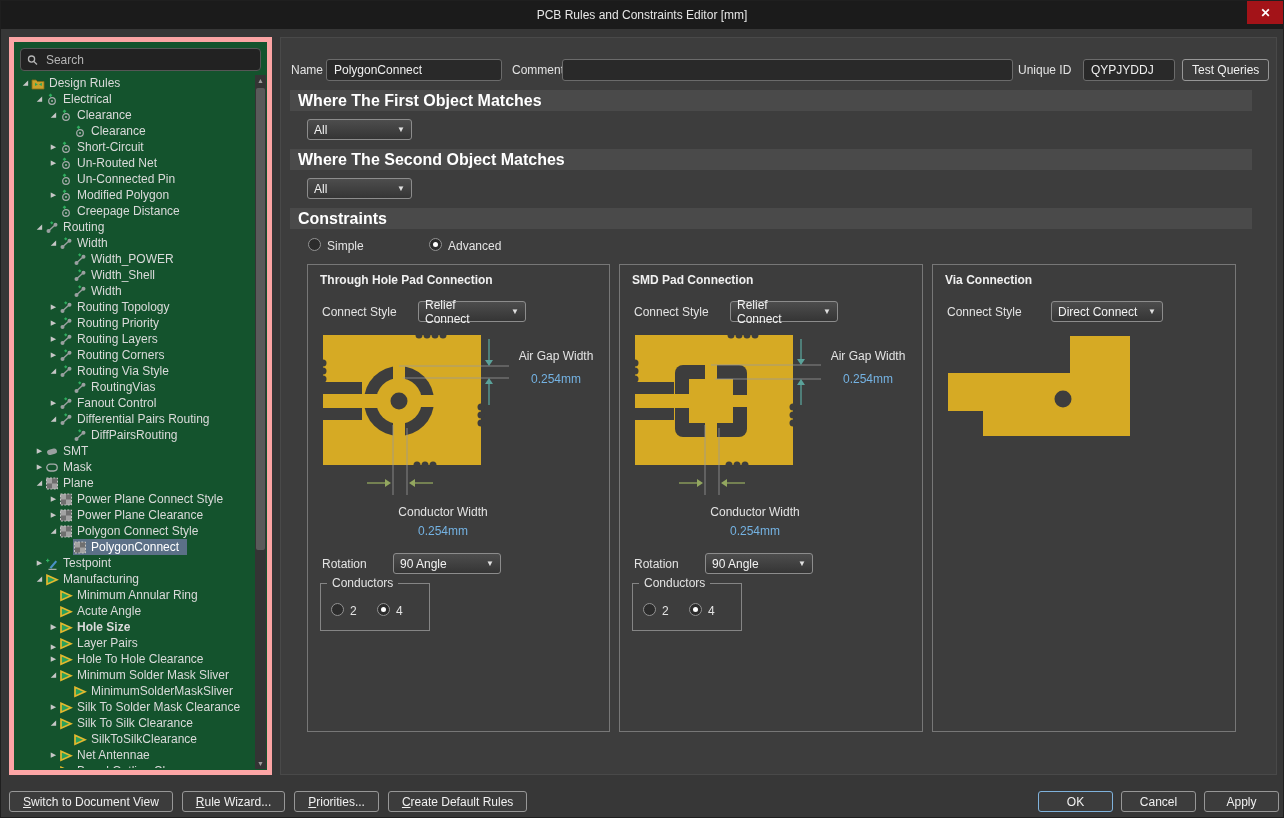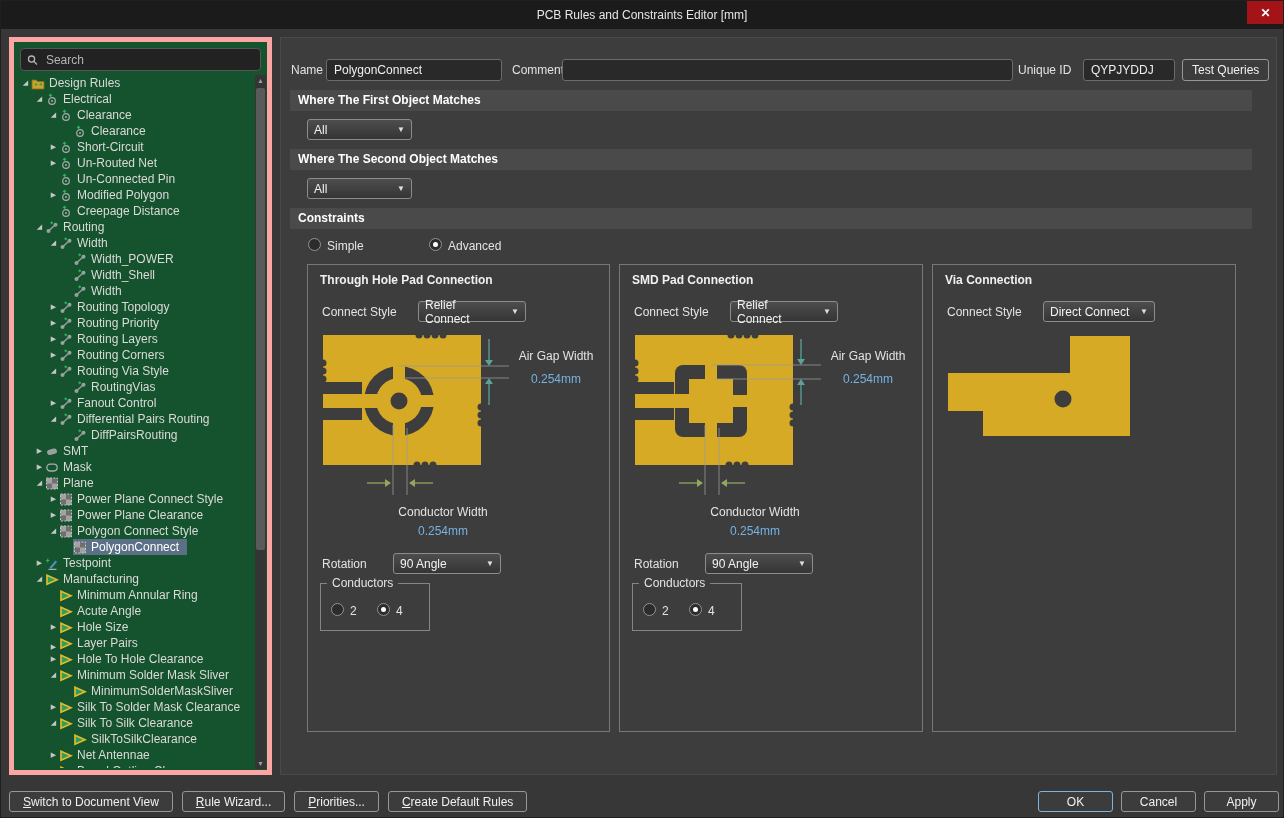--- a/index.html
+++ b/index.html
@@ -28,21 +28,21 @@
   .vscroll .sarrow{position:absolute;left:0;width:11px;height:11px;font-size:7px;color:#9d9d9d;
     display:flex;align-items:center;justify-content:center;}
   .vscroll .thumb{position:absolute;left:1px;width:9px;top:13px;height:462px;background:#5a5a5a;border-radius:2px;}
   
   .main{position:absolute;left:279px;top:36px;width:997px;height:738px;background:#3d3d3d;
     border:1px solid #494949;box-sizing:border-box;}
   .lbl{position:absolute;font-size:12px;color:#e3e3e3;}
   .field{position:absolute;background:#292929;border:1px solid #6b6b6b;border-radius:3px;color:#efefef;
     font-size:12px;padding:0 7px;box-sizing:border-box;height:22px;font-family:"Liberation Sans",sans-serif;outline:none;}
   .sec-header{position:absolute;left:9px;width:962px;height:21px;background:#4a4a4a;color:#fff;
-    font-weight:bold;font-size:12px;line-height:21px;padding-left:8px;box-sizing:border-box;}
+    font-weight:bold;font-size:16px;line-height:21px;padding-left:8px;box-sizing:border-box;}
   .dd{position:absolute;height:21px;background:linear-gradient(#4d4d4d,#353535);border:1px solid #8c8c8c;
     border-radius:3px;display:flex;align-items:center;justify-content:space-between;padding:0 6px;
     color:#f2f2f2;font-size:12px;box-sizing:border-box;cursor:pointer;}
   .dd .caret{font-size:8px;color:#e0e0e0;margin-left:8px;}
   .radio{width:13px;height:13px;border-radius:50%;background:#2c2c2c;border:1px solid #929292;
     box-sizing:border-box;position:absolute;cursor:pointer;}
   .radio.checked::after{content:"";position:absolute;left:3px;top:3px;width:5px;height:5px;border-radius:50%;background:#fff;}
   .panel{position:absolute;top:226px;height:468px;border:1px solid #777;box-sizing:border-box;}
   .panel-title{position:absolute;left:12px;top:8px;font-weight:bold;color:#f0f0f0;font-size:12px;}
   .blue{color:#74b2e2;}
@@ -524,21 +524,21 @@
           <span class="arrow"></span>
           <span class="row-content">
             <span class="ticon">
               <svg width="14" height="13" viewBox="0 0 14 13">
                 <polygon points="2,2.3 12,6.8 2,11.3" fill="#29a05c" stroke="#e3b92e" stroke-width="1.7"></polygon>
               </svg>
             </span>
             <span>Acute Angle</span>
           </span>
         </div>
-        <div class="tree-row" style="padding-left: 32px;">
+        <div class="tree-row" style="padding-left: 32px; font-weight: bold;">
           <span class="arrow">▶</span>
           <span class="row-content">
             <span class="ticon">
               <svg width="14" height="13" viewBox="0 0 14 13">
                 <polygon points="2,2.3 12,6.8 2,11.3" fill="#29a05c" stroke="#e3b92e" stroke-width="1.7"></polygon>
               </svg>
             </span>
             <span>Hole Size</span>
           </span>
         </div>
@@ -806,21 +806,21 @@
         <span class="radio" style="left:10px;top:19px;"></span>
         <div class="lbl" style="left:29px;top:20px;">2</div>
         <span class="radio checked" style="left:56px;top:19px;"></span>
         <div class="lbl" style="left:75px;top:20px;">4</div>
       </div>
     </div>
 
     <div class="panel" style="left:651px;width:304px;">
       <div class="panel-title">Via Connection</div>
       <div class="lbl" style="left:14px;top:40px;">Connect Style</div>
-      <div class="dd" style="left:110px;top:36px;width:112px;">
+      <div class="dd" style="left:118px;top:36px;width:112px;">
         <span>Direct Connect</span>
         <span class="caret">▼</span>
       </div>
       <svg style="position:absolute;left:0;top:60px;" width="302" height="160" viewBox="0 0 302 160">
         <polygon points="137,11 197,11 197,111 50,111 50,86 15,86 15,48 137,48" fill="#d6aa24"></polygon>
         <circle cx="130" cy="74" r="8.5" fill="#3d3d3d"></circle>
       </svg>
     </div>
 
   </div>

